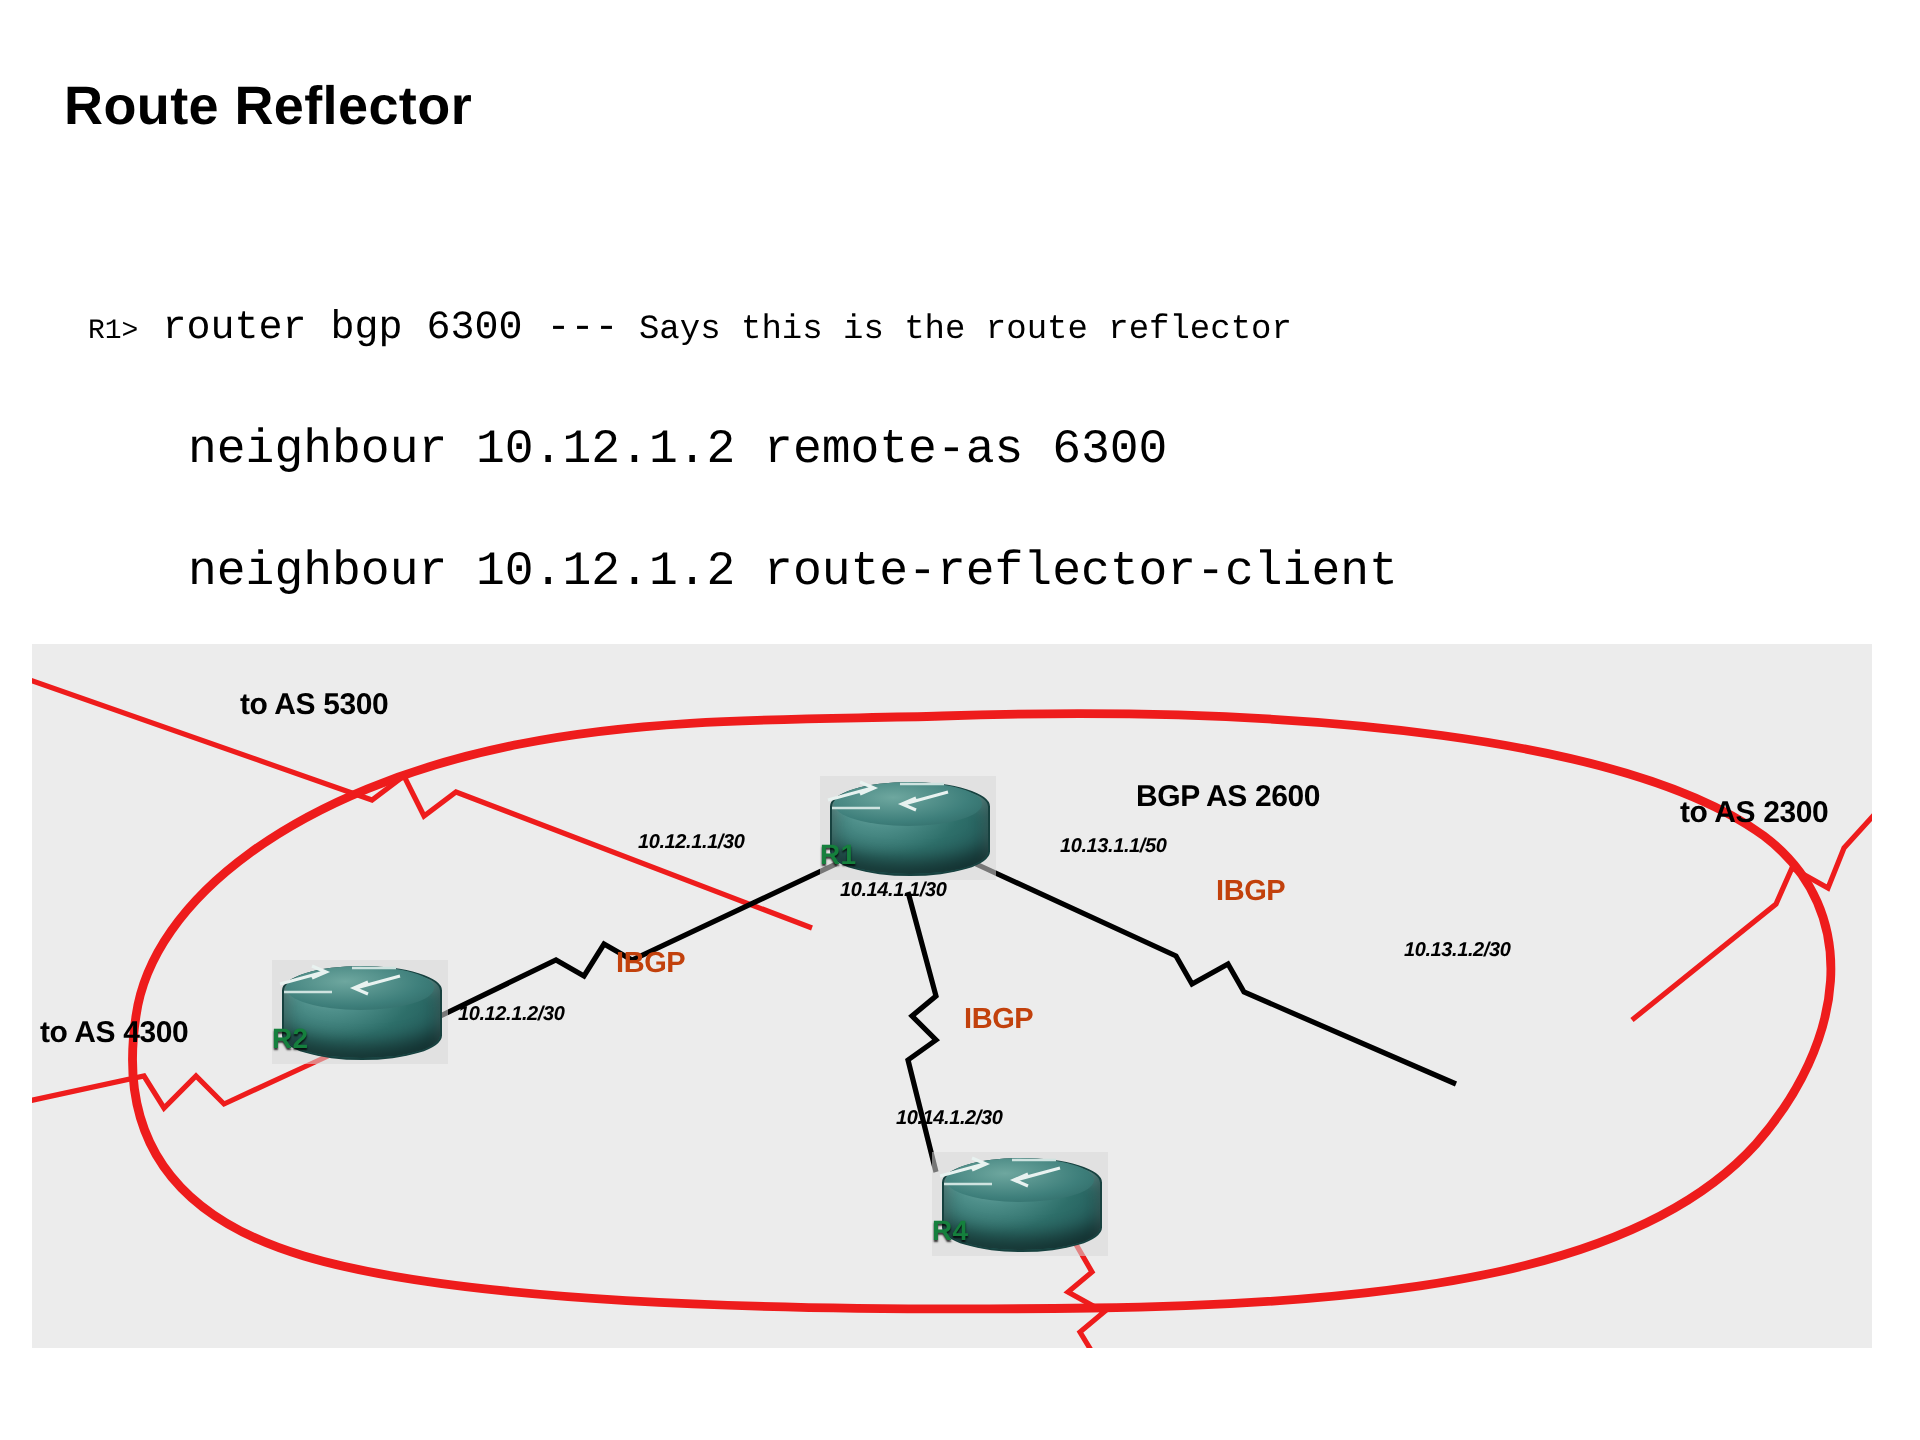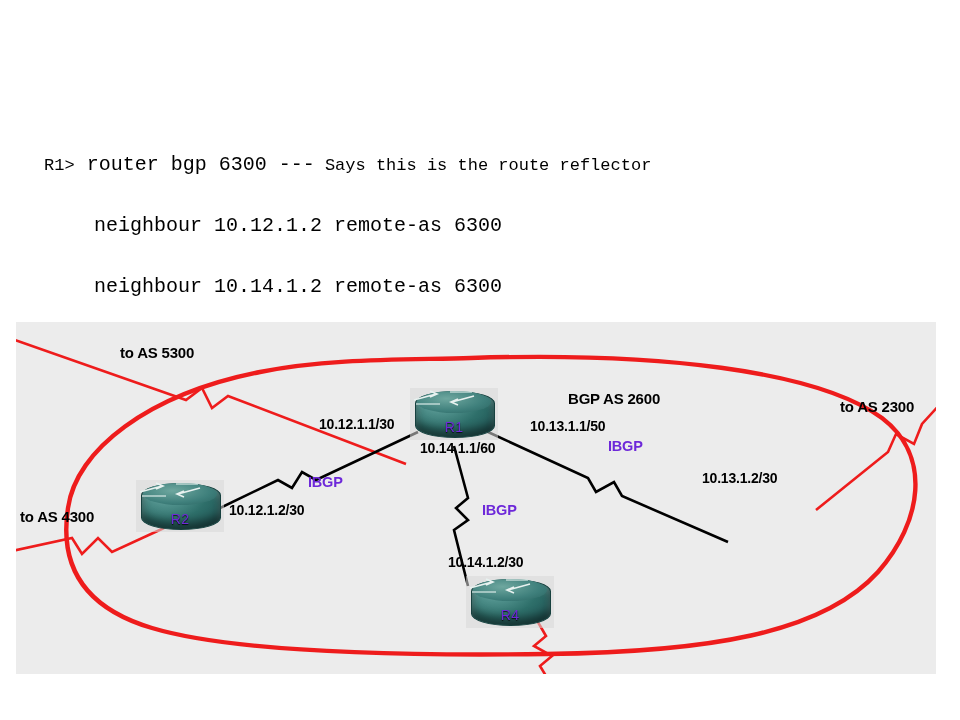--- a/index.html
+++ b/index.html
@@ -27,24 +27,24 @@
 
   
   .cli{
     position:absolute;
     left:44px; top:116px;
     font-family:"Liberation Mono", monospace;
     color:#000;
     white-space:pre;
   }
   .cli-line{height:25px;line-height:25px;white-space:pre;}
-  .cli-prompt{font-size:17px;}
+  .cli-prompt{font-size:14px;}
   .cli-cmd{font-size:20px;margin-top:16px;}
   .cli-note{font-size:17px;margin-top:28px;}
-  .cli-body{font-size:20px;padding-left:50px;}
+  .cli-body{font-size:24px;padding-left:50px;}
 
   
   #diagram{
     position:absolute;
     left:16px; top:322px;
     width:920px; height:352px;
     background:#ececec;
     overflow:hidden;
   }
   #diagram svg{position:absolute;left:0;top:0;}
@@ -52,24 +52,24 @@
   
   .dlabel{
     position:absolute;
     font-family:"Liberation Sans", sans-serif;
     font-weight:bold;
     color:#000;
     white-space:nowrap;
     font-size:13.5px;
     letter-spacing:-0.2px;
   }
-  .dlabel.ip{font-size:14px;}
+  .dlabel.ip{font-size:10px;font-style:italic;}
   .dlabel.as{font-size:15px;}
   .dlabel.bgpas{font-size:15px;}
-  .dlabel.ibgp{color:#6d28d9;font-size:14.5px;}
+  .dlabel.ibgp{color:#c2410c;font-size:14.5px;}
 
   
   .router{
     position:absolute;
     width:88px;height:52px;
   }
   .router .shadowbox{
     position:absolute;left:0;top:0;width:88px;height:52px;
     background:#d9d9d9;
     opacity:.55;
@@ -85,38 +85,40 @@
   .router .top{
     position:absolute;left:7px;top:3px;width:74px;height:22px;
     border-radius:50%;
     background:radial-gradient(ellipse at 40% 35%, #6ea79f 0%, #3e7f7b 60%, #2a6360 100%);
   }
   .router .arrows{
     position:absolute;left:10px;top:5px;width:68px;height:20px;
   }
   .router .rlabel{
     position:absolute;left:0;right:0;bottom:5px;
-    text-align:center;
-    font-family:"Liberation Sans", sans-serif;
-    font-weight:normal;
+    text-align:left;
+    font-family:"Liberation Sans", sans-serif;
+    font-weight:bold;
     font-size:14px;
-    color:#6d28d9;
+    color:#15803d;
     text-shadow:0 1px 1px rgba(0,0,0,.8);
     letter-spacing:0.2px;
   }
 </style>
 </head>
 <body>
 
 <div id="slide">
 
+  <div class="slide-title">Route Reflector</div>
 
   <div class="cli">
     <div class="cli-line"><span class="cli-prompt">R1&gt;</span><span class="cli-cmd"> </span><span class="cli-cmd">router bgp 6300 ---</span><span class="cli-note"> </span><span class="cli-note">Says this is the route reflector</span></div>
     <div class="cli-line cli-body">neighbour 10.12.1.2 remote-as 6300</div>
+    <div class="cli-line cli-body">neighbour 10.12.1.2 route-reflector-client</div>
     <div class="cli-line cli-body">neighbour 10.14.1.2 remote-as 6300</div>
     <div class="cli-line cli-body">neighbour 10.14.1.2 route-reflector-client</div>
     <div class="cli-line cli-body">neighbour 10.13.1.2 remote-as 6300</div>
     <div class="cli-line cli-body">neighbour 10.13.1.2 route-reflector-client</div>
   </div>
 
   <div id="diagram">
 
     <svg width="920" height="398" viewBox="0 0 920 398">
 
@@ -148,21 +150,21 @@
     <div class="dlabel as" style="left:4px;    top:186px;">to AS 4300</div>
     <div class="dlabel as" style="left:824px;  top:76px;">to AS 2300</div>
     <div class="dlabel as" style="left:576px;  top:354px;">to AS 3300</div>
 
     <div class="dlabel bgpas" style="left:552px;  top:68px;">BGP AS 2600</div>
 
     <div class="dlabel ip" style="left:303px; top:94px;">10.12.1.1/30</div>
     <div class="dlabel ip" style="left:213px; top:180px;">10.12.1.2/30</div>
     <div class="dlabel ip" style="left:514px; top:96px;">10.13.1.1/50</div>
     <div class="dlabel ip" style="left:686px; top:148px;">10.13.1.2/30</div>
-    <div class="dlabel ip" style="left:404px; top:118px;">10.14.1.1/60</div>
+    <div class="dlabel ip" style="left:404px; top:118px;">10.14.1.1/30</div>
     <div class="dlabel ip" style="left:432px; top:232px;">10.14.1.2/30</div>
 
     <div class="dlabel ibgp" style="left:292px; top:152px;">IBGP</div>
     <div class="dlabel ibgp" style="left:592px; top:116px;">IBGP</div>
     <div class="dlabel ibgp" style="left:466px; top:180px;">IBGP</div>
 
     <div class="router" style="left:394px; top:66px;">
       <div class="shadowbox"></div>
       <div class="body"></div>
       <div class="top"></div>

